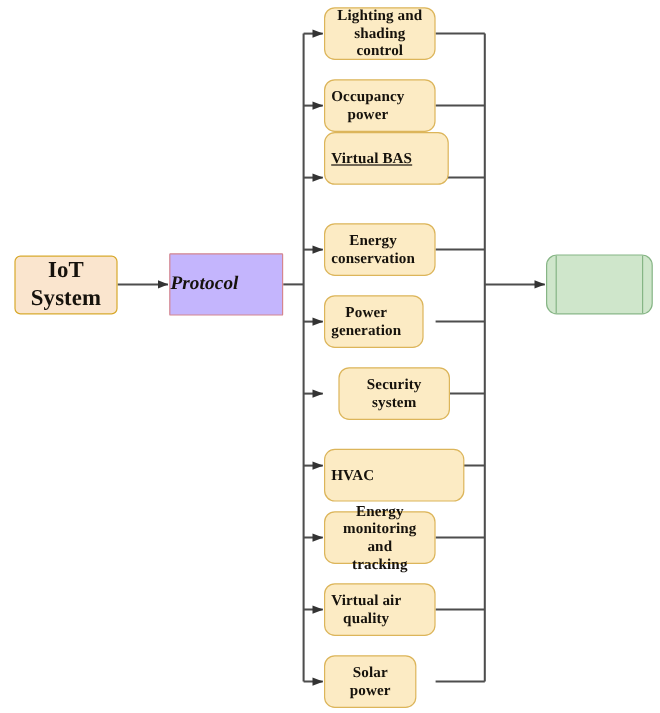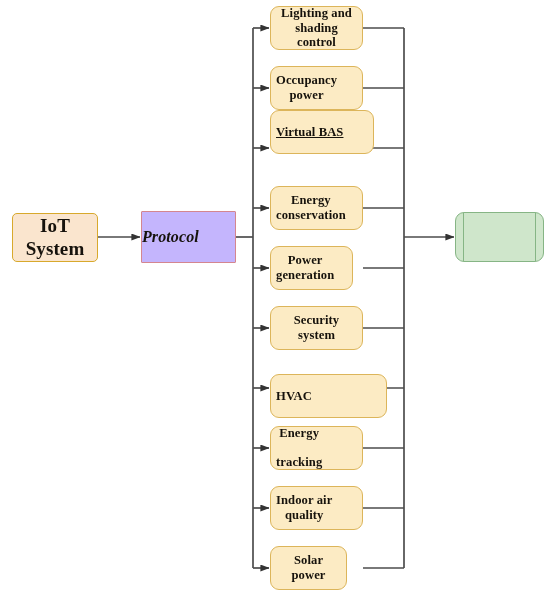--- a/index.html
+++ b/index.html
@@ -135,31 +135,31 @@
       </div>
       <div class="node node-service" style="left: 270px; top: 110px; width: 104px; height: 44px; text-decoration: underline;">
         <span class="node-label"><span>Virtual BAS</span></span>
       </div>
       <div class="node node-service" style="left: 270px; top: 186px; width: 93px; height: 44px;">
         <span class="node-label"><span>Energy</span><br><span>conservation</span></span>
       </div>
       <div class="node node-service" style="left: 270px; top: 246px; width: 83px; height: 44px;">
         <span class="node-label"><span>Power</span><br><span>generation</span></span>
       </div>
-      <div class="node node-service" style="left: 270px; top: 306px; width: 93px; height: 44px;">
+      <div class="node node-service" style="left: 282px; top: 306px; width: 93px; height: 44px;">
         <span class="node-label"><span>Security system</span></span>
       </div>
       <div class="node node-service" style="left: 270px; top: 374px; width: 117px; height: 44px;">
         <span class="node-label"><span>HVAC</span></span>
       </div>
       <div class="node node-service" style="left: 270px; top: 426px; width: 93px; height: 44px;">
-        <span class="node-label"><span>Energy</span><br><br><span>tracking</span></span>
+        <span class="node-label"><span>Energy</span><br><span>monitoring and</span><br><span>tracking</span></span>
       </div>
       <div class="node node-service" style="left: 270px; top: 486px; width: 93px; height: 44px;">
-        <span class="node-label"><span>Indoor air</span><br><span>quality</span></span>
+        <span class="node-label"><span>Virtual air</span><br><span>quality</span></span>
       </div>
       <div class="node node-service" style="left: 270px; top: 546px; width: 77px; height: 44px;">
         <span class="node-label"><span>Solar power</span></span>
       </div>
     </div>
 
   <div class="node node-target" id="node-target" style="left: 455px; top: 212px; width: 89px; height: 50px;">
     <span class="pp-bar left"></span>
     <span class="pp-bar right"></span>
   </div>

